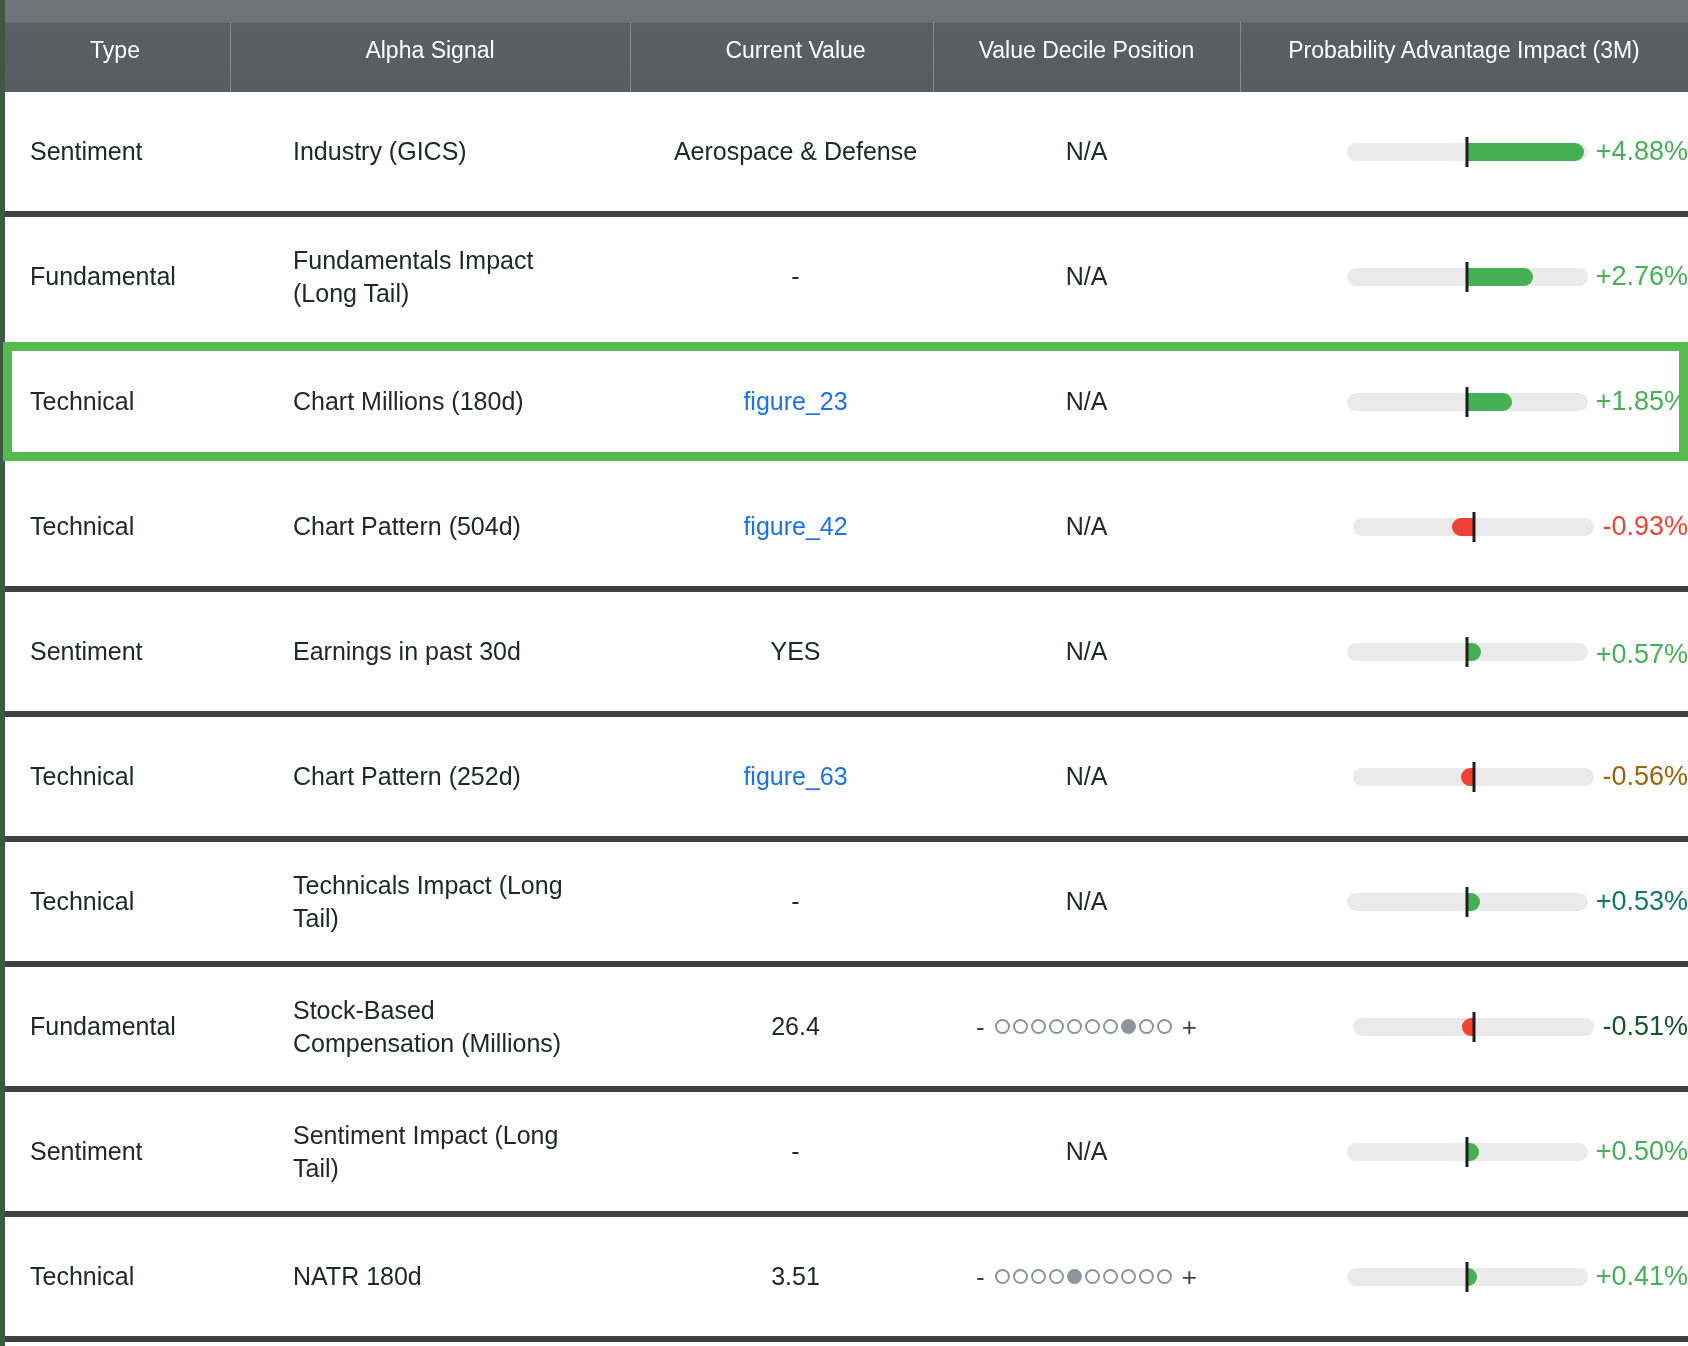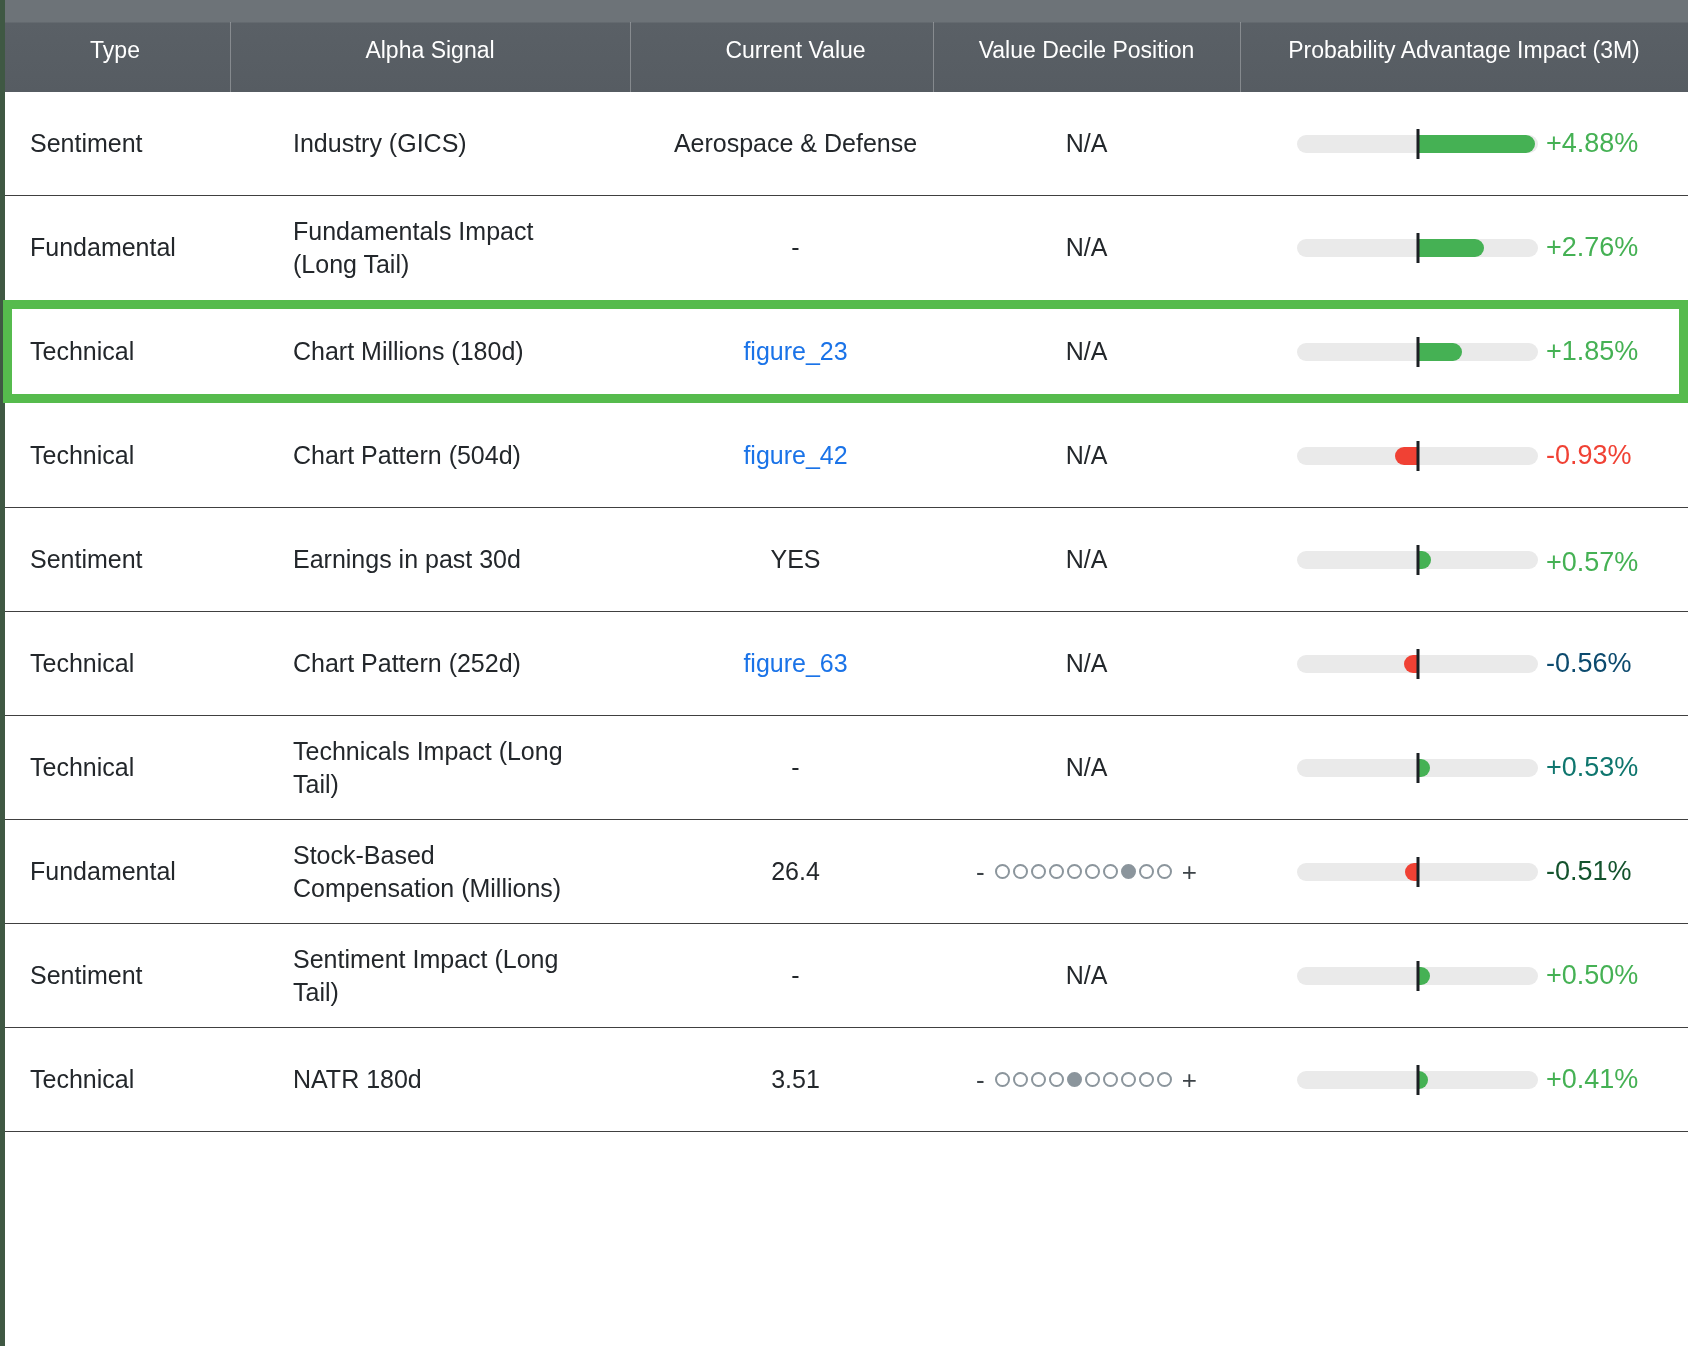--- a/index.html
+++ b/index.html
@@ -25,38 +25,38 @@
   }
   .hdiv { position:absolute; top:22px; bottom:0; width:1px; background:rgba(255,255,255,0.28); }
 
   
   .c1 { width:230px; } .c2 { width:400px; } .c3 { width:303px;padding-left:28px; }
   .c4 { width:307px; } .c5 { width:448px; }
 
   
   .rows { flex:1; display:flex; flex-direction:column; }
   .row {
-    height:104px; flex-shrink:0; display:flex; box-sizing:border-box;
-    border-bottom:1px solid #404040; position:relative; background:#ffffff;
+    height:125px; flex-shrink:0; display:flex; box-sizing:border-box;
+    border-bottom:6px solid #404040; position:relative; background:#ffffff;
   }
   .row.no-divider { border-bottom-color:transparent; }
   .row.highlighted { border-bottom-color:transparent; }
   .row.highlighted::after {
     content:""; position:absolute; top:0; bottom:0; left:3px; right:0;
     border:9px solid #56bb4d; pointer-events:none; z-index:7;
   }
   .cell { display:flex; align-items:center; font-size:25px; box-sizing:border-box; }
   .cell.c1 { padding-left:30px; }
   .cell.c2 { padding-left:63px; line-height:33px; }
   .signal-label { white-space:pre-line; max-width:330px; }
   .cell.c3, .cell.c4 { justify-content:center; text-align:right; }
   .link { color:#1a73e8; cursor:pointer; }
 
   
-  .cell.c5 { padding-left:57px; }
+  .cell.c5 { padding-left:57px;justify-content:flex-end; }
   .track {
     width:241px; height:18px; border-radius:9px; background:#eaeaea;
     position:relative; flex-shrink:0; margin-right:8px;
   }
   .fill { position:absolute; top:0; height:18px; z-index:1; }
   .fill.pos { left:50%; border-radius:0 9px 9px 0; }
   .fill.neg { right:50%; border-radius:9px 0 0 9px; }
   .tick {
     position:absolute; left:50%; top:50%; transform:translate(-50%,-50%);
     width:3px; height:30px; background:#1b1f23; z-index:2;
@@ -210,21 +210,21 @@
       <span class="link">figure_63</span>
     </div>
     <div class="cell c4">
           <span>N/A</span>
         </div>
     <div class="cell c5">
       <div class="track">
         <div class="fill neg" style="width: 13.44px; background: rgb(240, 65, 52);"></div>
         <div class="tick"></div>
       </div>
-      <span class="pct" style="color: #0c4a6e;">-0.56%</span>
+      <span class="pct" style="color: #a16207;">-0.56%</span>
     </div>
   </div>
       <div class="row">
     <div class="cell c1">
       <span>Technical</span>
     </div>
     <div class="cell c2">
       <span class="signal-label">Technicals Impact (Long
 Tail)</span>
     </div>

